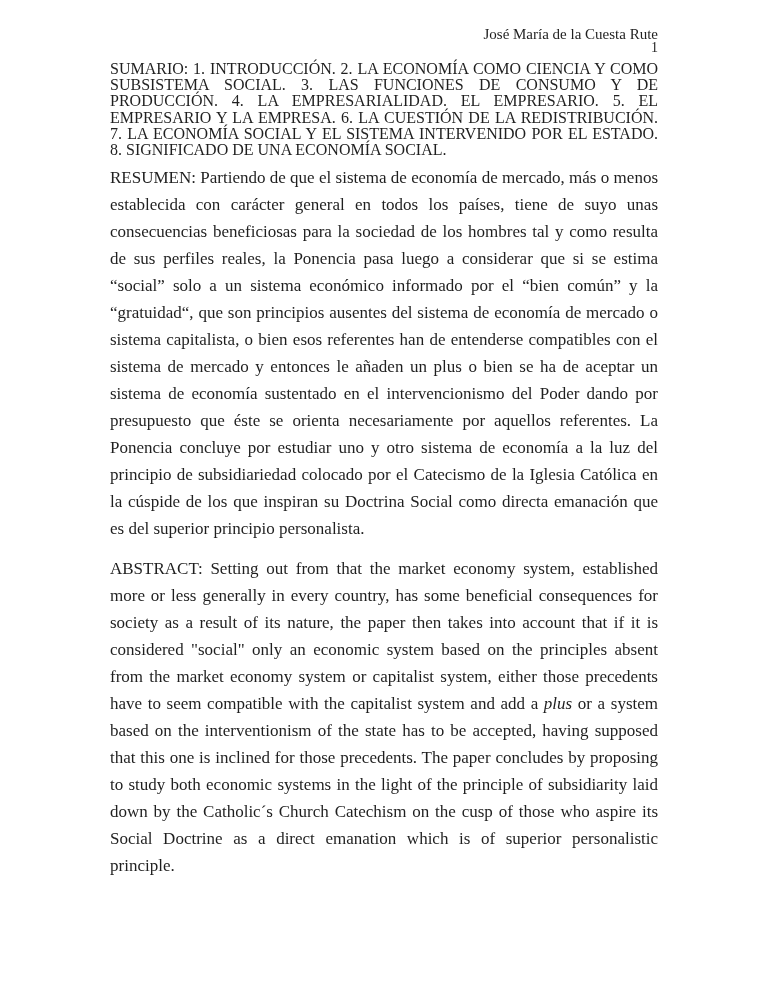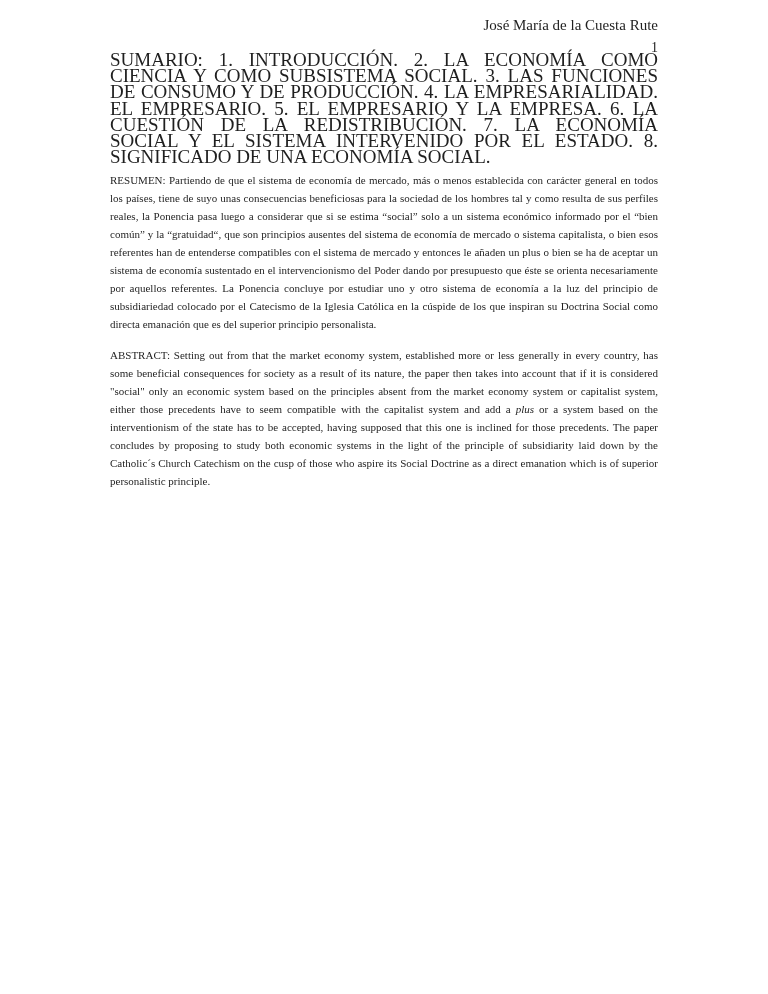--- a/index.html
+++ b/index.html
@@ -29,41 +29,41 @@
   }
   .title {
     margin: 0;
     padding-top: 83px;
     font-size: 15px;
     font-weight: normal;
     text-align: center;
     line-height: 20px;
   }
   .author {
-    margin-top: 15px;
+    margin-top: 24px;
     font-size: 15px;
     text-align: right;
     line-height: 20px;
   }
   .affiliation {
     margin-top: 12px;
     font-size: 15px;
     text-align: right;
     line-height: 20px;
   }
   .sumario {
     margin: 17px 0 0 0;
-    font-size: 19px;
+    font-size: 16px;
     line-height: 16.2px;
     text-align: justify;
   }
   .body-par {
     margin: 0;
-    font-size: 11px;
-    line-height: 18px;
+    font-size: 17px;
+    line-height: 27px;
     text-align: justify;
   }
   .resumen { margin-top: 6px; }
   .abstract { margin-top: 13px; }
   .abstract em { font-style: italic; }
 </style>
 </head>
 <body>
 
 <div class="page">

